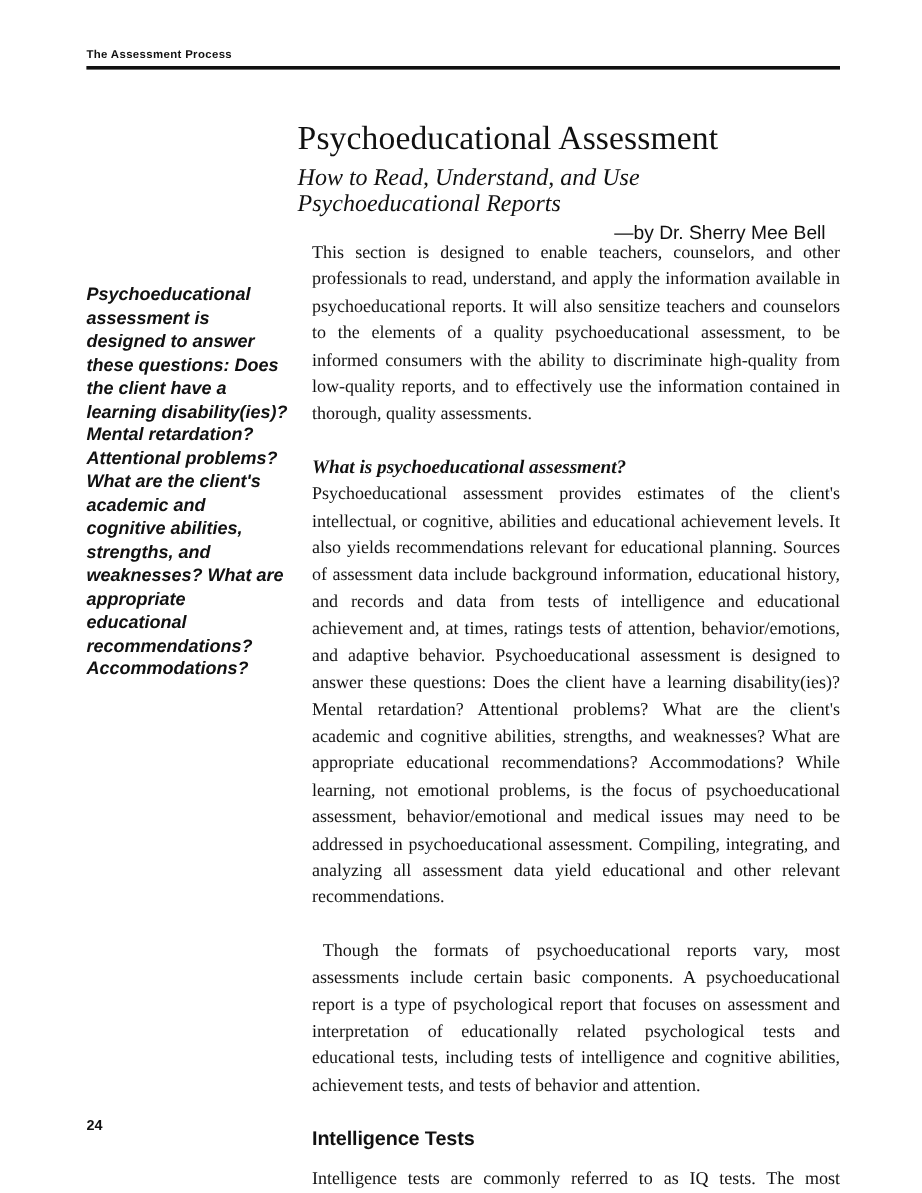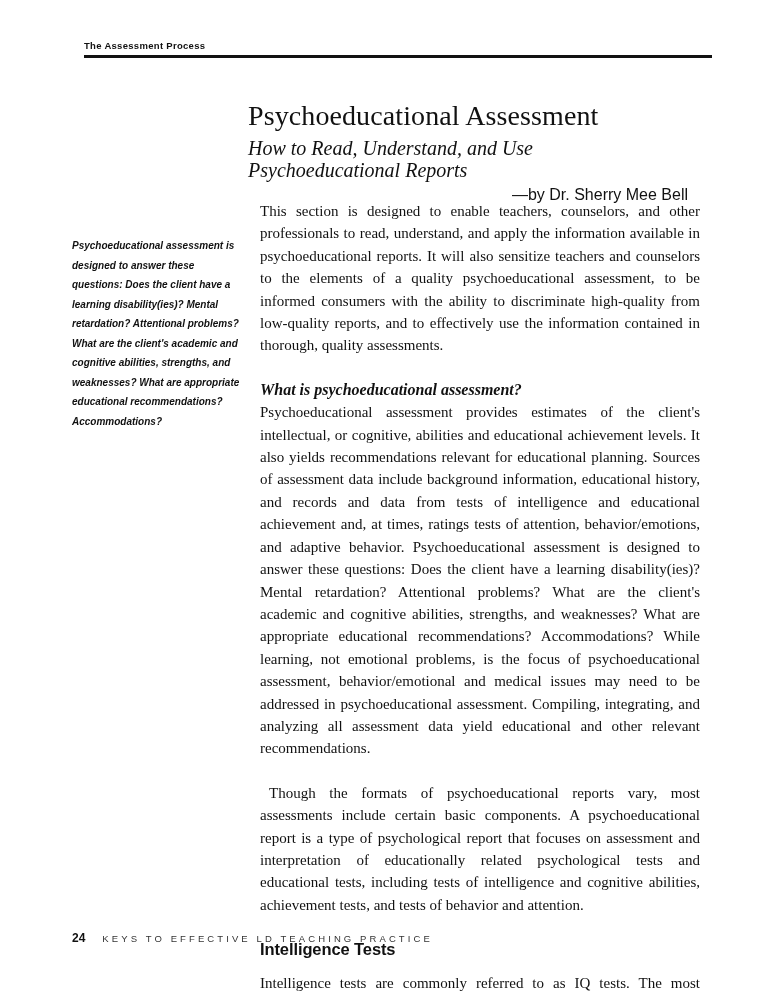--- a/index.html
+++ b/index.html
@@ -13,21 +13,21 @@
     height: 994px;
     background: #ffffff;
     overflow: hidden;
     font-family: "Liberation Serif", serif;
     color: #111111;
   }
 
   
   .running-head {
     position: absolute;
-    left: 84px;
+    left: 72px;
     top: 40px;
     width: 628px;
   }
   .running-head-text {
     font-family: "Liberation Sans", sans-serif;
     font-size: 9.5px;
     font-weight: bold;
     letter-spacing: 0.3px;
     color: #111111;
     line-height: 12px;
@@ -77,21 +77,21 @@
   .sidebar {
     position: absolute;
     left: 72px;
     top: 236px;
     width: 168px;
   }
   .sidebar-text {
     font-family: "Liberation Sans", sans-serif;
     font-style: italic;
     font-weight: bold;
-    font-size: 10px;
+    font-size: 15px;
     line-height: 19.5px;
     color: #111111;
     margin: 0;
   }
 
   
   .body-col {
     position: absolute;
     left: 260px;
     top: 200px;
@@ -199,16 +199,15 @@
 
     <div class="sec-head-sans">Intelligence Tests</div>
 
     <div class="par-gap-sm"></div>
 
     <p class="body-par">Intelligence tests are commonly referred to as IQ tests. The most common IQ tests in current use are the Wechsler intelligence scales.</p>
   </div>
 
   <div class="footer">
     <span class="folio">24</span>
-    <span class="footer-title">KEYS TO EFFECTIVE LD TEACHING PRACTICE</span>
   </div>
 
 </div>
 
 </body></html>

